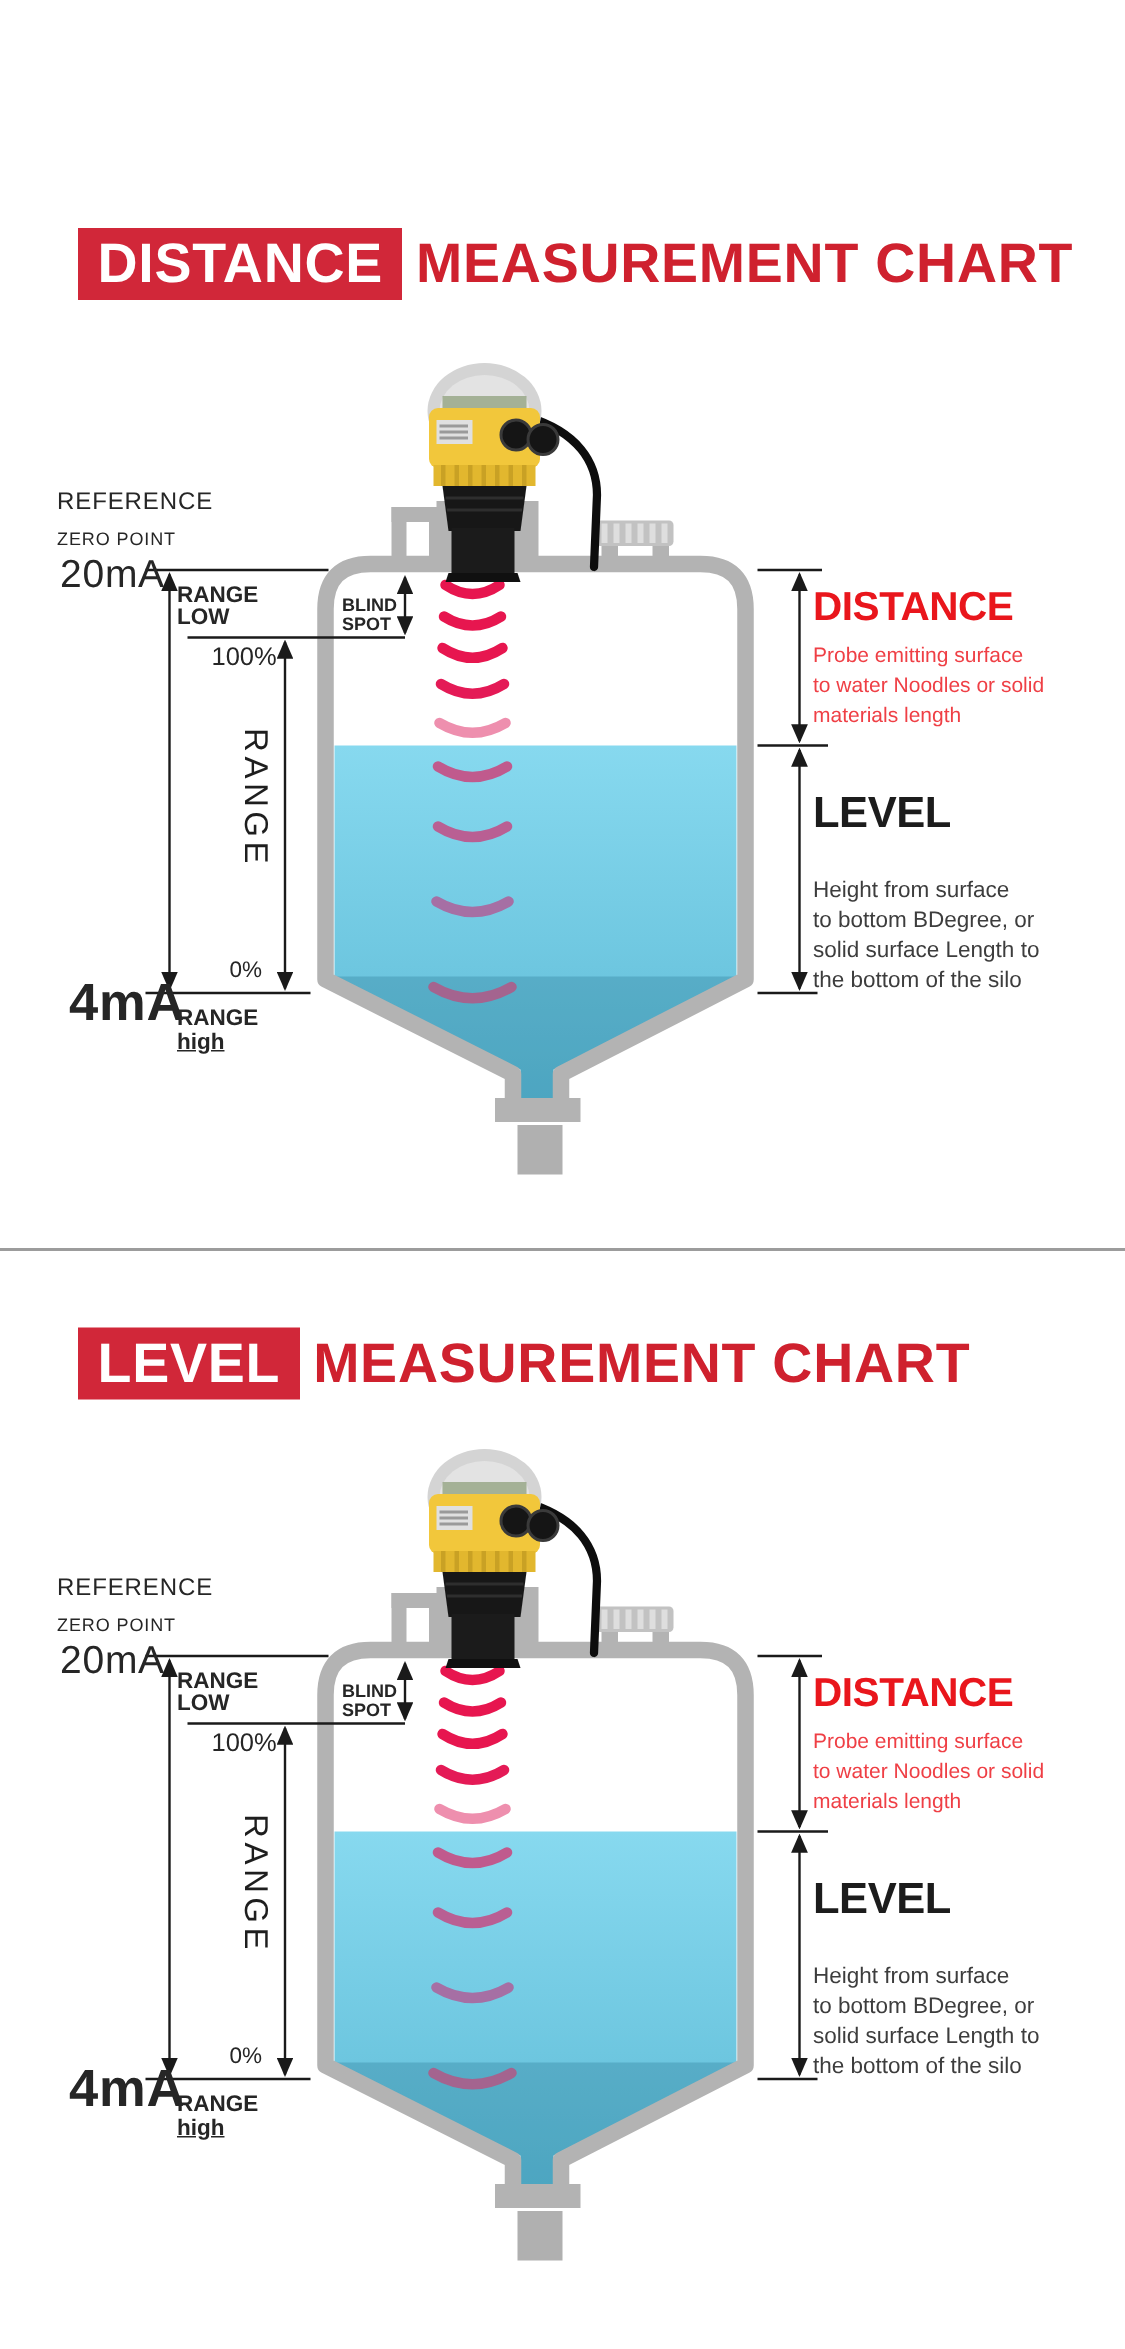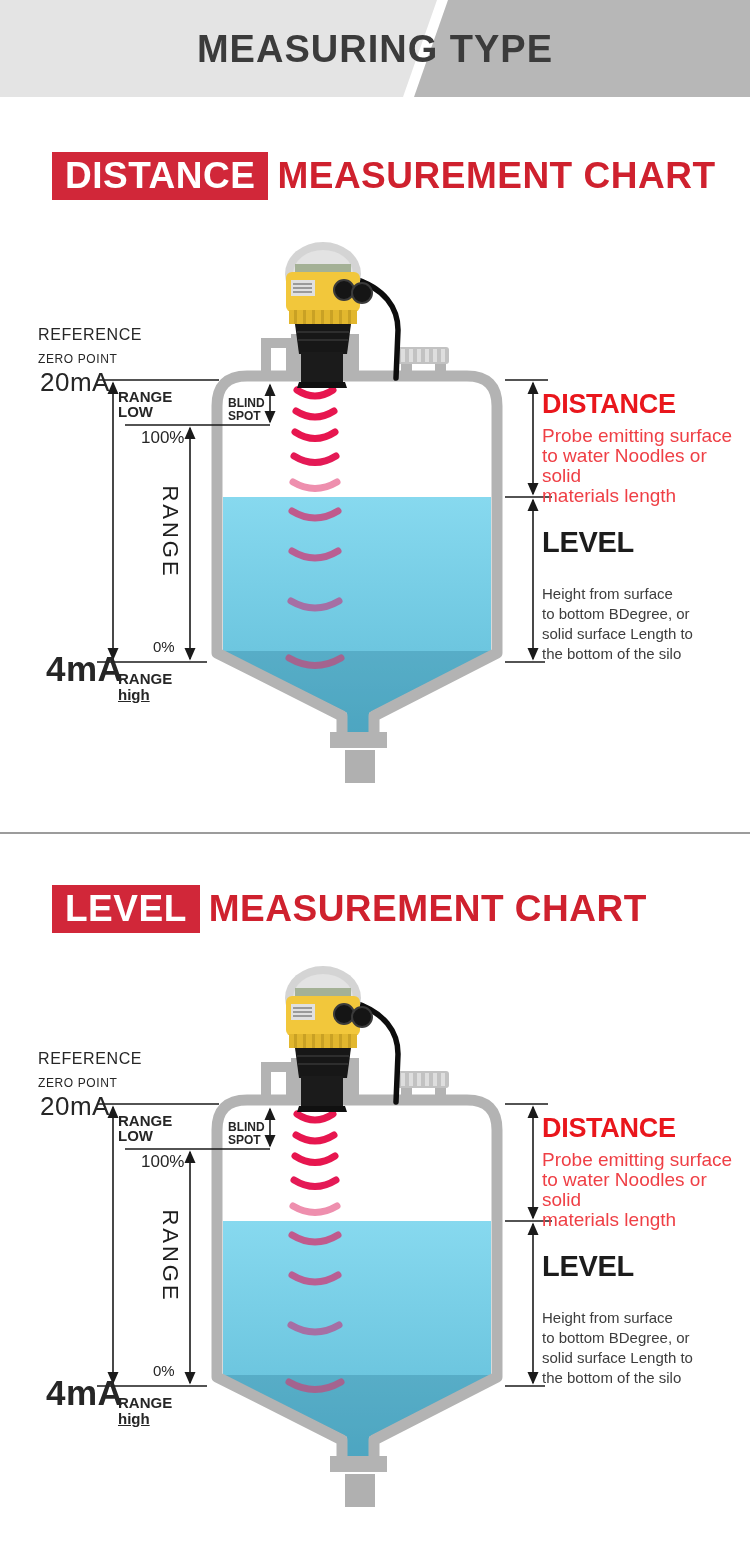--- a/index.html
+++ b/index.html
@@ -42,21 +42,21 @@
   .lbl-rangelow{left:118px;top:159px;font-size:15px;font-weight:600;line-height:15px;}
   .lbl-100{left:141px;top:199px;font-size:17px;}
   .lbl-0{left:153px;top:409px;font-size:15px;}
   .lbl-blind{left:228px;top:167px;font-size:12px;font-weight:600;line-height:13px;}
   .lbl-rangehigh{left:118px;top:441px;font-size:15px;font-weight:600;line-height:16px;}
   .lbl-rangehigh .bold{font-weight:700;text-decoration:underline;}
   .lbl-rangevert{left:170px;top:302px;font-size:22px;letter-spacing:3px;color:#1e1e1e;
     transform:translate(-50%,-50%) rotate(90deg);}
   .lbl-distance{left:542px;top:160px;}
   .lbl-distance .t{font-size:27px;font-weight:700;color:var(--distance-red);letter-spacing:-0.3px;}
-  .lbl-distance .d{margin-top:6px;font-size:19px;line-height:20px;color:var(--desc-red);}
+  .lbl-distance .d{margin-top:6px;font-size:14px;line-height:20px;color:var(--desc-red);}
   .lbl-level{left:542px;top:297px;}
   .lbl-level .t{font-size:29px;font-weight:700;color:#1c1c1c;letter-spacing:-0.3px;}
   .lbl-level .d{margin-top:25px;font-size:15px;line-height:20px;color:#3d3d3d;}
   .line{display:block;}
 
   
   .tank-wall{fill:none;stroke:var(--tank-gray);stroke-width:11;stroke-linejoin:round;}
   .stub{fill:var(--tank-gray);}
   .vent-cap{fill:#c2c2c2;} .vent-stripe{fill:#dedede;}
   .dim{stroke:#1a1a1a;stroke-width:1.6;}
@@ -64,25 +64,20 @@
   .w1,.w2,.w3{stroke:var(--wave-red);} .w4{stroke:#e41a56;} .w5{stroke:#ee8fae;}
   .w6{stroke:#c05a8d;} .w7{stroke:#b95f93;} .w8{stroke:#a66fa4;} .w9{stroke:#a4648f;}
   stop.s-top{stop-color:var(--water-top);} stop.s-bot{stop-color:var(--water-bottom);}
   .sensor-body{fill:var(--sensor-yellow);}
 </style>
 </head>
 <body>
 
 <div class="page">
 
-  <div class="banner">
-    <div class="light"></div>
-    <div class="dark"></div>
-    <div class="banner-title">MEASURING TYPE</div>
-  </div>
 
   <div class="chart-title" style="top:152px;">
     <span class="title-box">DISTANCE</span>
     <span class="title-rest">MEASUREMENT CHART</span>
   </div>
 
   <div class="diagram-slot slot-1">
   <div class="diagram">
     <svg width="750" height="562" viewBox="0 0 750 562">
       <defs>

